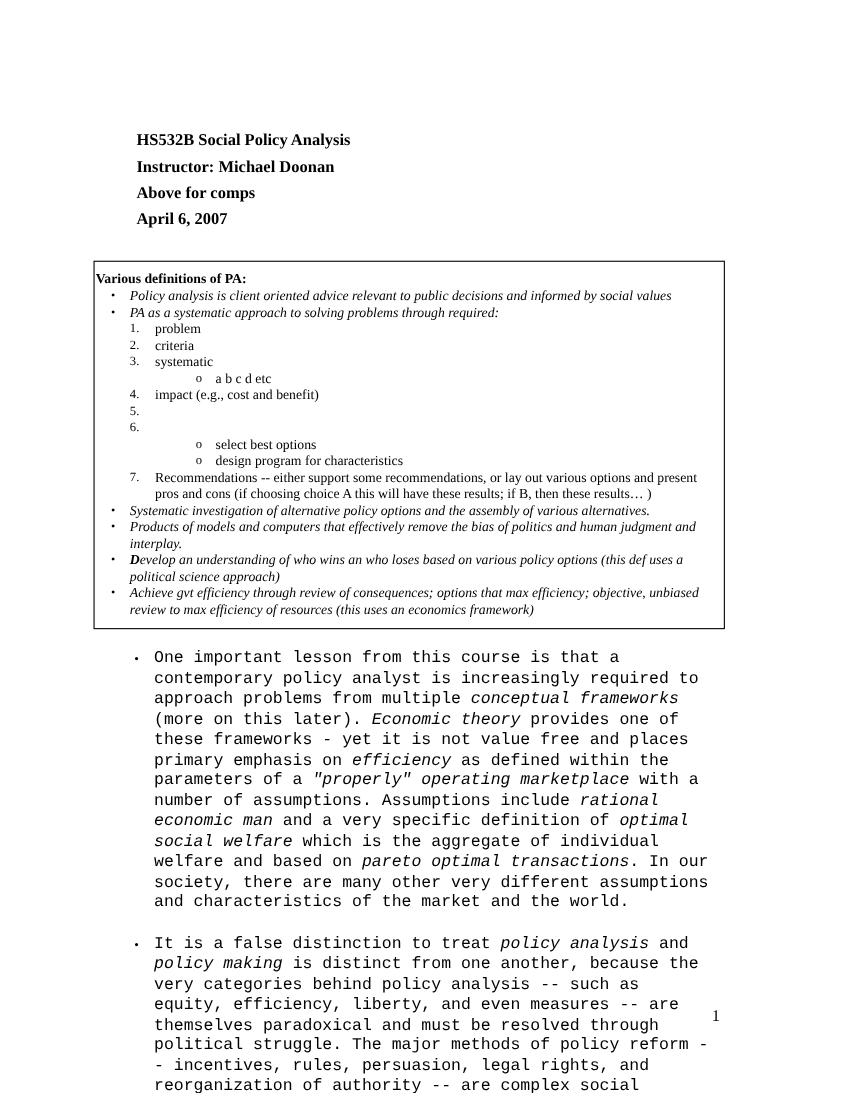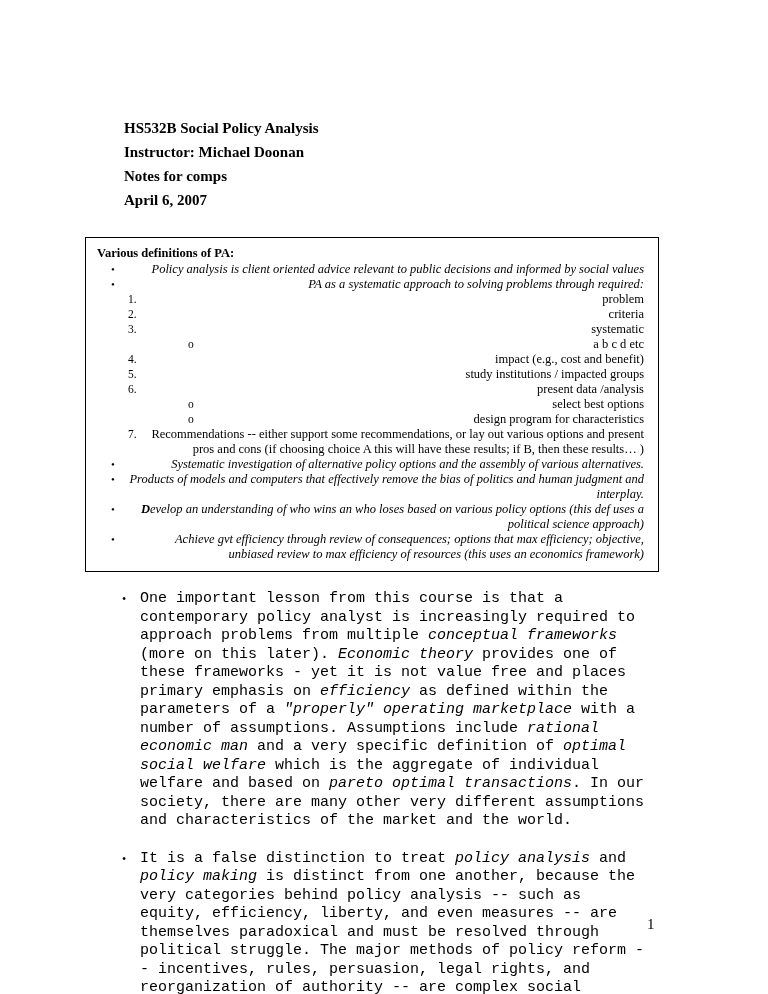--- a/index.html
+++ b/index.html
@@ -20,27 +20,27 @@
   .doc-header { position: absolute; left: 124px; top: 88px; margin-top: 28px; }
   .h-line { margin: 0; font-weight: bold; font-size: 15px; line-height: 24px; }
 
   
   .def-box {
     position: absolute;
     left: 85px;
     top: 237px;
     width: 574px;
     border: 1px solid #000000;
-    padding: 8px 14px 9px 10px;
+    padding: 8px 14px 9px 0;
     font-size: 12.5px;
     line-height: 15px;
   }
   .bx-title { margin: 0 0 1px 1px; font-weight: bold; }
   .bx-item { display: flex; }
-  .bx-text { flex: 1; text-align: right; }
+  .bx-text { flex: 1; }
   .bx-bullet { padding-left: 15px; }
   .bx-bullet .bx-marker { width: 17px; flex: none; font-size: 11px; }
   .bx-num { padding-left: 32px; }
   .bx-num .bx-numlabel { width: 23px; flex: none; font-size: 11.5px; }
   .bx-sub { padding-left: 92px; }
   .bx-sub .bx-marker { width: 18px; flex: none; font-size: 11.5px; }
 
   .it { font-style: italic; }
   .bd { font-weight: bold; }
 
@@ -53,21 +53,21 @@
   .page-number { position: absolute; left: 647px; top: 916px; font-size: 15px; }
 </style>
 </head>
 <body>
 
 <div class="page">
 
   <header class="doc-header">
     <p class="h-line">HS532B Social Policy Analysis</p>
     <p class="h-line">Instructor: Michael Doonan</p>
-    <p class="h-line">Notes for comps</p>
+    <p class="h-line">Above for comps</p>
     <p class="h-line">April 6, 2007</p>
   </header>
 
   <section class="def-box">
     <p class="bx-title">Various definitions of PA:</p>
 
     <div class="bx-item bx-bullet">
       <span class="bx-marker">•</span>
       <span class="bx-text it">Policy analysis is client oriented advice relevant to public decisions and informed by social values</span>
     </div>
@@ -97,26 +97,24 @@
       <span class="bx-text">a b c d etc</span>
     </div>
 
     <div class="bx-item bx-num">
       <span class="bx-numlabel">4.</span>
       <span class="bx-text">impact (e.g., cost and benefit)</span>
     </div>
 
     <div class="bx-item bx-num">
       <span class="bx-numlabel">5.</span>
-      <span class="bx-text">study institutions / impacted groups</span>
     </div>
 
     <div class="bx-item bx-num">
       <span class="bx-numlabel">6.</span>
-      <span class="bx-text">present data /analysis</span>
     </div>
 
     <div class="bx-item bx-sub">
       <span class="bx-marker">o</span>
       <span class="bx-text">select best options</span>
     </div>
 
     <div class="bx-item bx-sub">
       <span class="bx-marker">o</span>
       <span class="bx-text">design program for characteristics</span>

